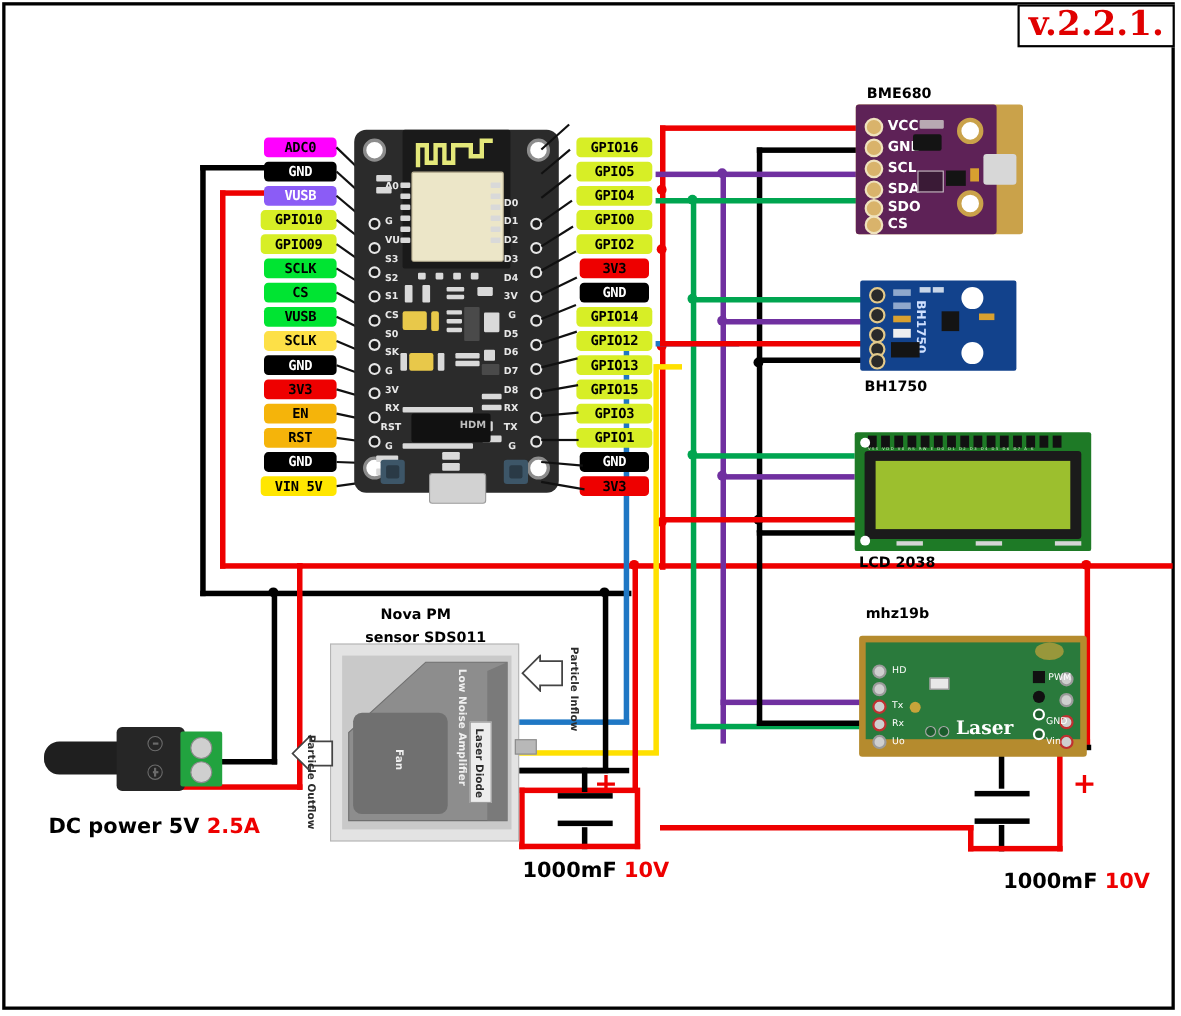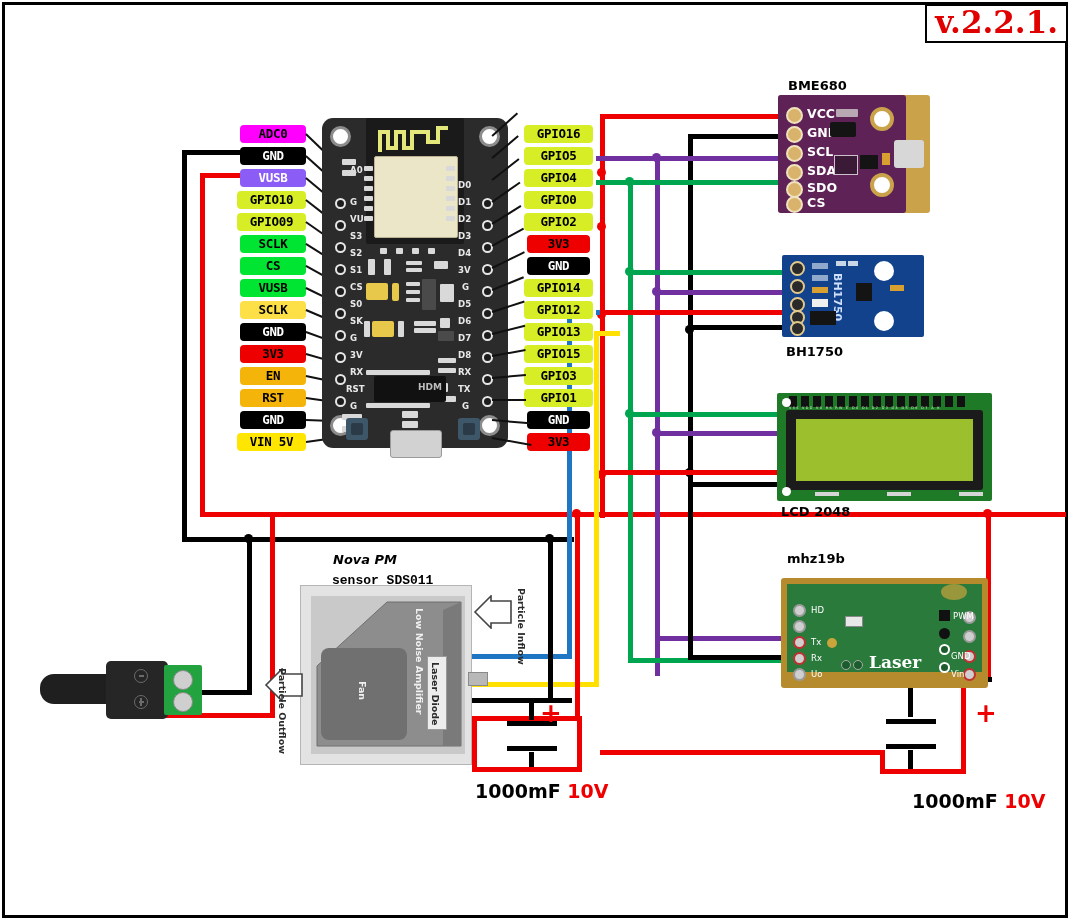--- a/index.html
+++ b/index.html
@@ -492,21 +492,21 @@
     <div class="lcdPinTxt">VSS VDD V0 RS RW E D0 D1 D2 D3 D4 D5 D6 D7 A K</div>
     <div class="lcdBezel">
       <div class="lcdGlass"></div>
     </div>
     <div class="abs" style="left:5px;top:5px;width:9px;height:9px;border-radius:50%;background:#fff;"></div>
     <div class="abs" style="left:5px;top:94px;width:9px;height:9px;border-radius:50%;background:#fff;"></div>
     <div class="abs" style="left:38px;top:99px;width:24px;height:4px;background:#d5d5d5;"></div>
     <div class="abs" style="left:110px;top:99px;width:24px;height:4px;background:#d5d5d5;"></div>
     <div class="abs" style="left:182px;top:99px;width:24px;height:4px;background:#d5d5d5;"></div>
   </div>
-  <div class="cap" style="left:781px;top:504px;">LCD 2048</div>
+  <div class="cap" style="left:781px;top:504px;">LCD 2038</div>
 
   <div class="cap" style="left:787px;top:551px;">mhz19b</div>
   <div class="mhz">
     <div class="mhzGold"></div>
     <div class="mhzPcb"></div>
     <div class="mhzPad" style="left:12px;top:26px;"></div>
     <div class="mhzPad" style="left:12px;top:42px;"></div>
     <div class="mhzPad red" style="left:12px;top:58px;"></div>
     <div class="mhzPad red" style="left:12px;top:74px;"></div>
     <div class="mhzPad" style="left:12px;top:90px;"></div>
@@ -526,22 +526,22 @@
     <div class="mhzTxt" style="left:170px;top:73px;">GND</div>
     <div class="mhzTxt" style="left:170px;top:91px;">Vin</div>
     <div class="rohs" style="left:88px;top:74px;">Laser</div>
     <div class="abs" style="left:64px;top:38px;width:16px;height:9px;background:#e8e8e8;border:1px solid #888;"></div>
     <div class="abs" style="left:46px;top:60px;width:10px;height:10px;border-radius:50%;background:#c8a43a;"></div>
     <div class="abs" style="left:60px;top:82px;width:8px;height:8px;border-radius:50%;background:#1b5c2c;border:1px solid #aaa;"></div>
     <div class="abs" style="left:72px;top:82px;width:8px;height:8px;border-radius:50%;background:#1b5c2c;border:1px solid #aaa;"></div>
     <div class="abs" style="left:160px;top:6px;width:26px;height:16px;border-radius:50%;background:#c8a43a;opacity:.7;"></div>
   </div>
 
-  <div class="cap" style="left:333px;top:552px;font-style:italic;">Nova PM</div>
-  <div class="cap" style="left:332px;top:573px;font-family:Liberation Mono, monospace;">sensor SDS011</div>
+  <div class="cap" style="left:346px;top:552px;">Nova PM</div>
+  <div class="cap" style="left:332px;top:573px;">sensor SDS011</div>
   <div class="sds">
     <div class="sdsBody" style="left:10px;top:10px;width:154px;height:158px;background:#c9c9c9;"></div>
     <svg class="abs" style="left:10px;top:10px;" width="154" height="158" viewBox="0 0 154 158">
       <polygon points="6,150 6,70 76,6 150,6 150,150" fill="#8d8d8d" stroke="#6f6f6f" stroke-width="1"></polygon>
       <polygon points="150,6 150,150 132,150 132,14" fill="#7a7a7a"></polygon>
     </svg>
     <div class="sdsFan"></div>
     <div class="sdsLaser"></div>
     <div class="nozzle"></div>
     <div class="vtxt vtxtW" style="left:110px;top:22px;width:14px;">Low Noise Amplifier</div>
@@ -563,20 +563,21 @@
     <div class="dcTerm">
       <div class="screw" style="left:9px;top:5px;"></div>
       <div class="screw" style="left:9px;top:27px;"></div>
     </div>
     <div class="pmark" style="left:94px;top:14px;"></div>
     <div class="pmark" style="left:94px;top:40px;"></div>
     <div class="abs" style="left:99px;top:20px;width:5px;height:2px;background:#6b6b6b;"></div>
     <div class="abs" style="left:99px;top:46px;width:5px;height:2px;background:#6b6b6b;"></div>
     <div class="abs" style="left:100px;top:43px;width:2px;height:8px;background:#6b6b6b;"></div>
   </div>
+  <div class="cap big" style="left:44px;top:740px;"><span>DC power  5V </span><span class="red">2.5A</span></div>
 
   <div>
     <div class="capPlate" style="left:507px;top:721px;width:50px;"></div>
     <div class="capPlate" style="left:507px;top:746px;width:50px;"></div>
     <div class="plus" style="left:540px;top:700px;">+</div>
   </div>
   <div class="cap big" style="left:475px;top:780px;"><span>1000mF </span><span class="red">10V</span></div>
 
   <div>
     <div class="capPlate" style="left:886px;top:719px;width:50px;"></div>

